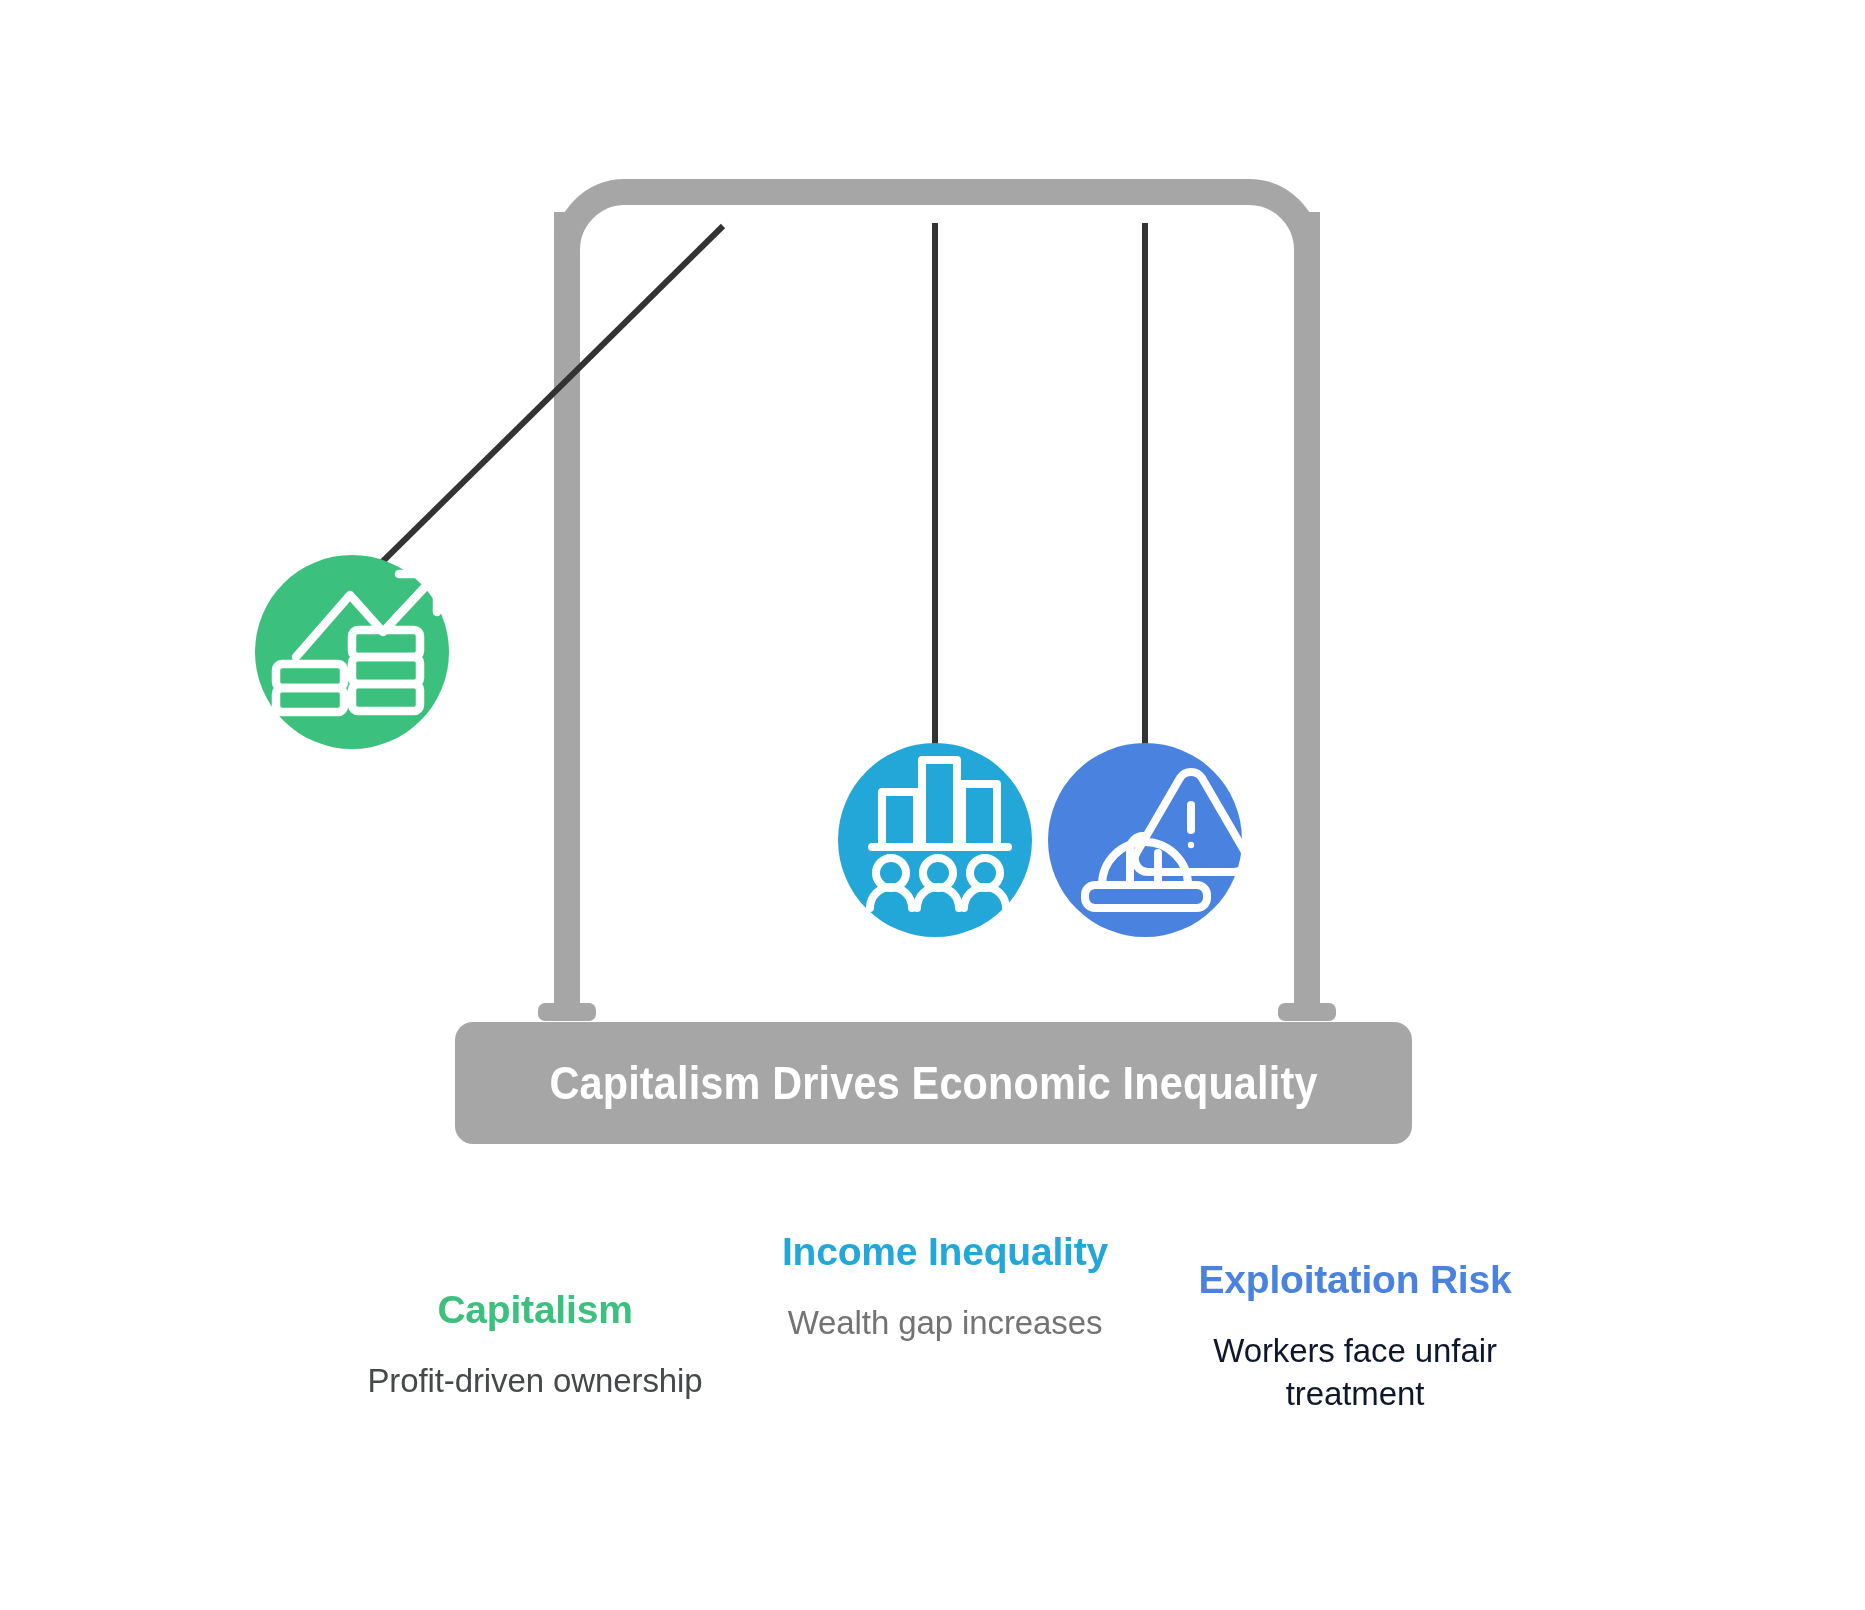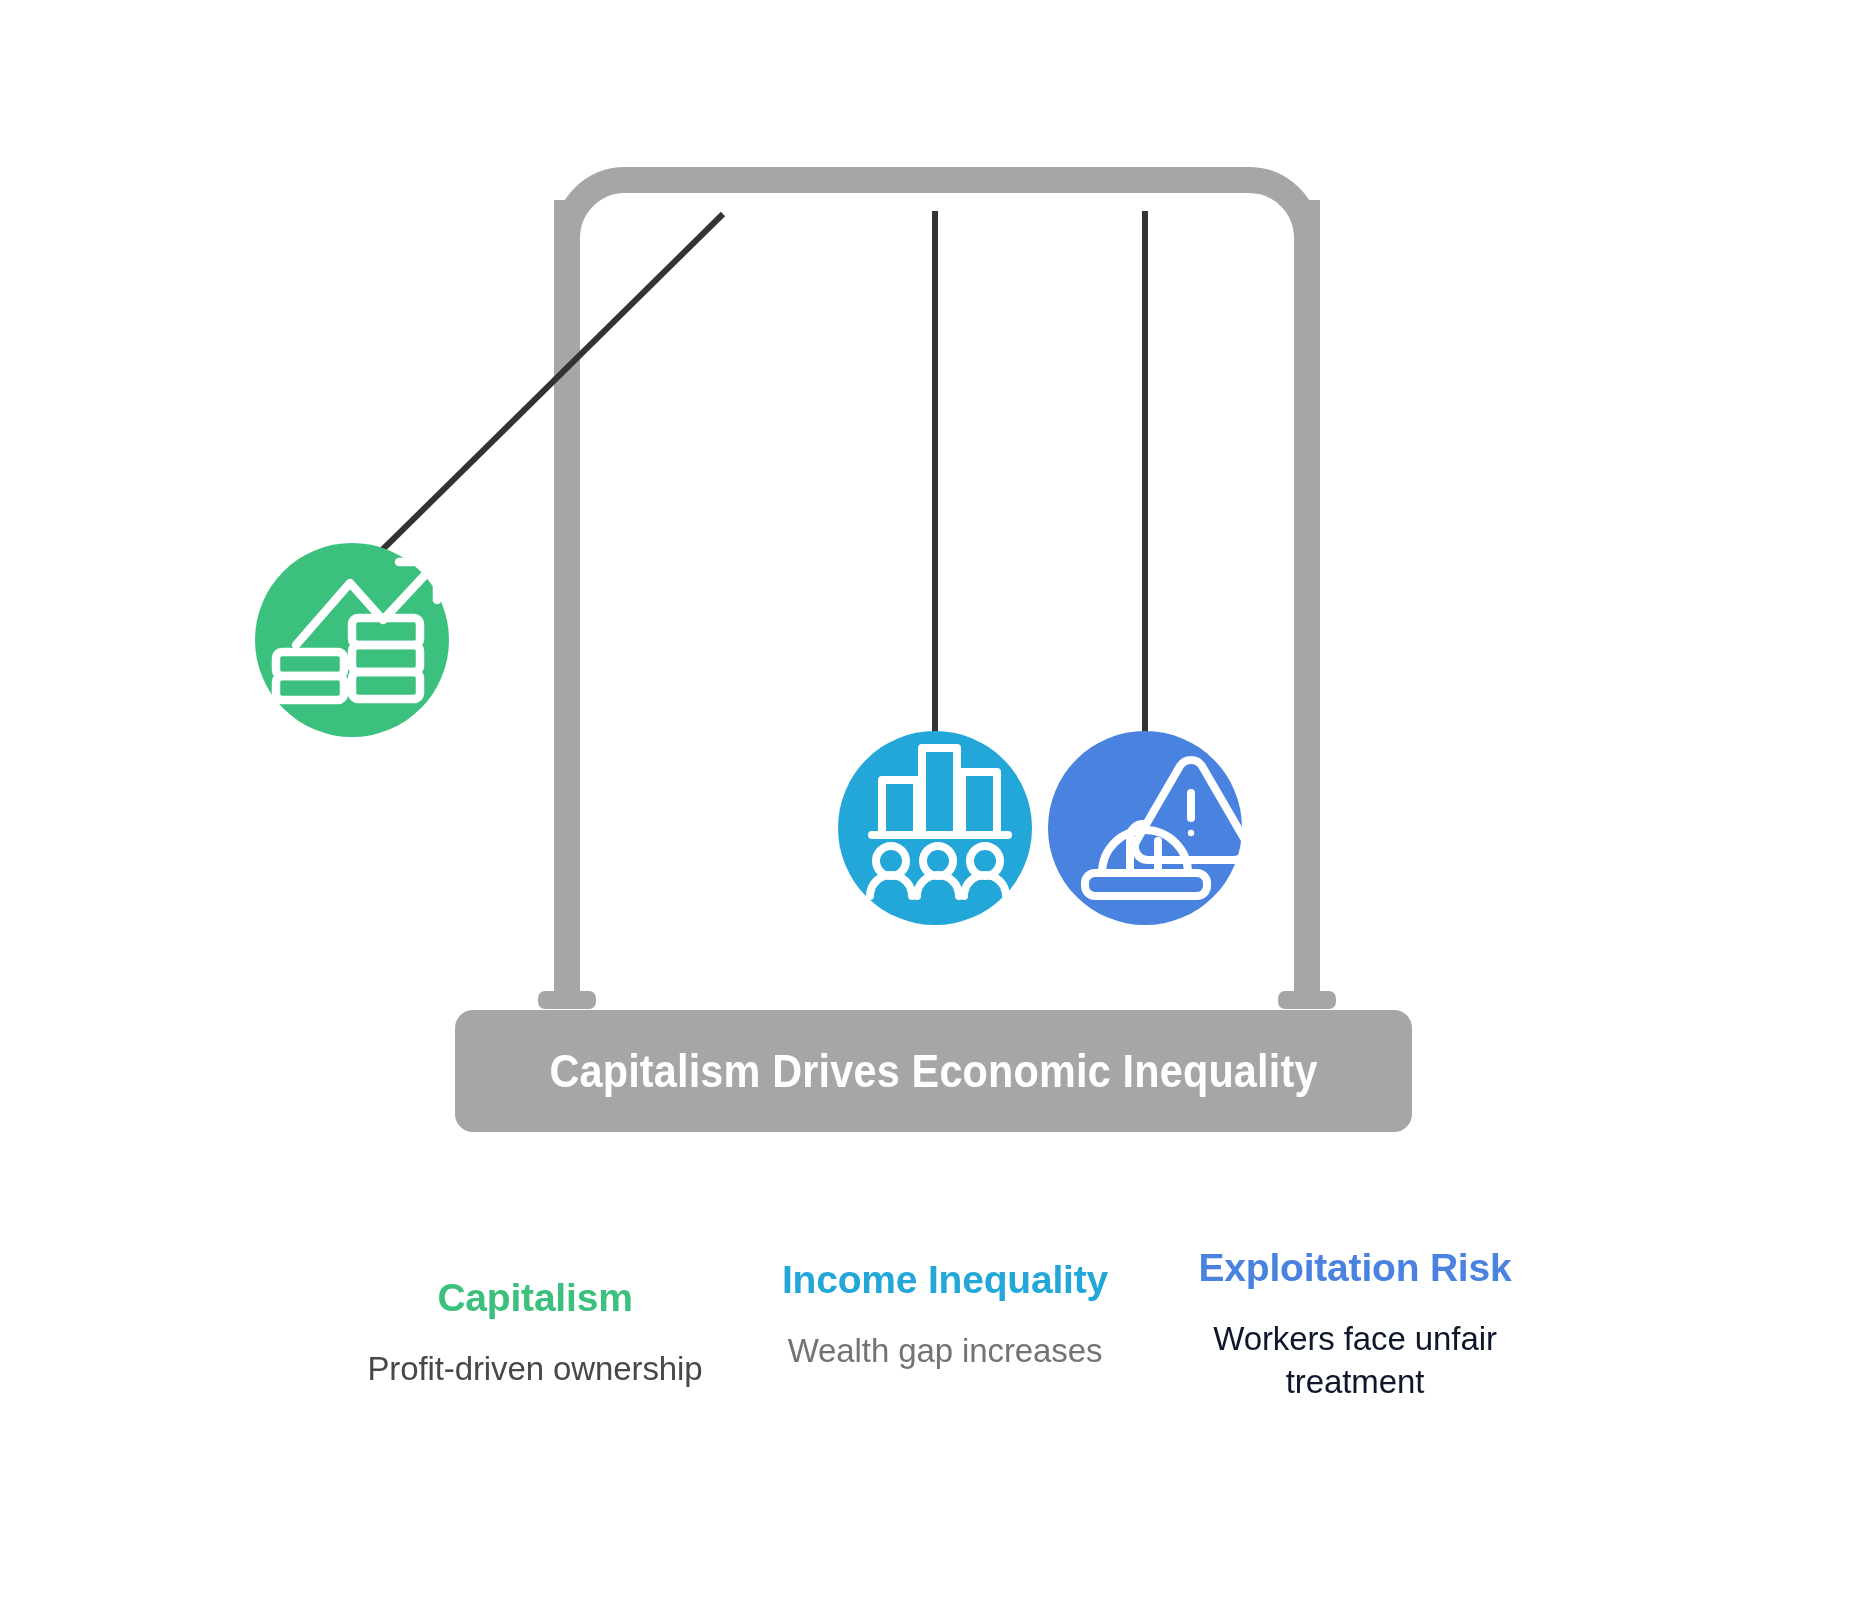--- a/index.html
+++ b/index.html
@@ -12,21 +12,21 @@
     height: 1610px;
     position: relative;
     overflow: hidden;
     font-family: "Liberation Sans", sans-serif;
     -webkit-font-smoothing: antialiased;
   }
 
   #stage {
     position: absolute;
     left: 0;
-    top: 0;
+    top: 12px;
     width: 1865px;
     height: 1544px;
     text-decoration: underline;
   }
 
   #cradle-svg {
     position: absolute;
     left: 0;
     top: 0;
     width: 1865px;
@@ -81,21 +81,21 @@
   }
   .legend-col .lg-desc {
     font-size: 33px;
     font-weight: normal;
     color: #46494a;
     line-height: 1.30;
     margin: 22px 0 0 0;
     letter-spacing: -0.1px;
   }
   .col-capitalism .lg-title { color: #3bc07e; }
-  .col-income     .lg-title { color: #22a7d8; margin-top: 40px; }
+  .col-income     .lg-title { color: #22a7d8; }
   .col-exploit    .lg-title { color: #4a82e0; }
 
   .col-capitalism { padding-top: 58px; }
   .col-income     { padding-top: 0px; }
   .col-exploit    { padding-top: 0px; margin-top: 28px; }
 
   .col-capitalism .lg-desc { margin-top: 24px; }
   .col-income     .lg-desc { margin-top: 24px; }
   .col-exploit    .lg-desc { margin-top: 24px; }
 </style>

